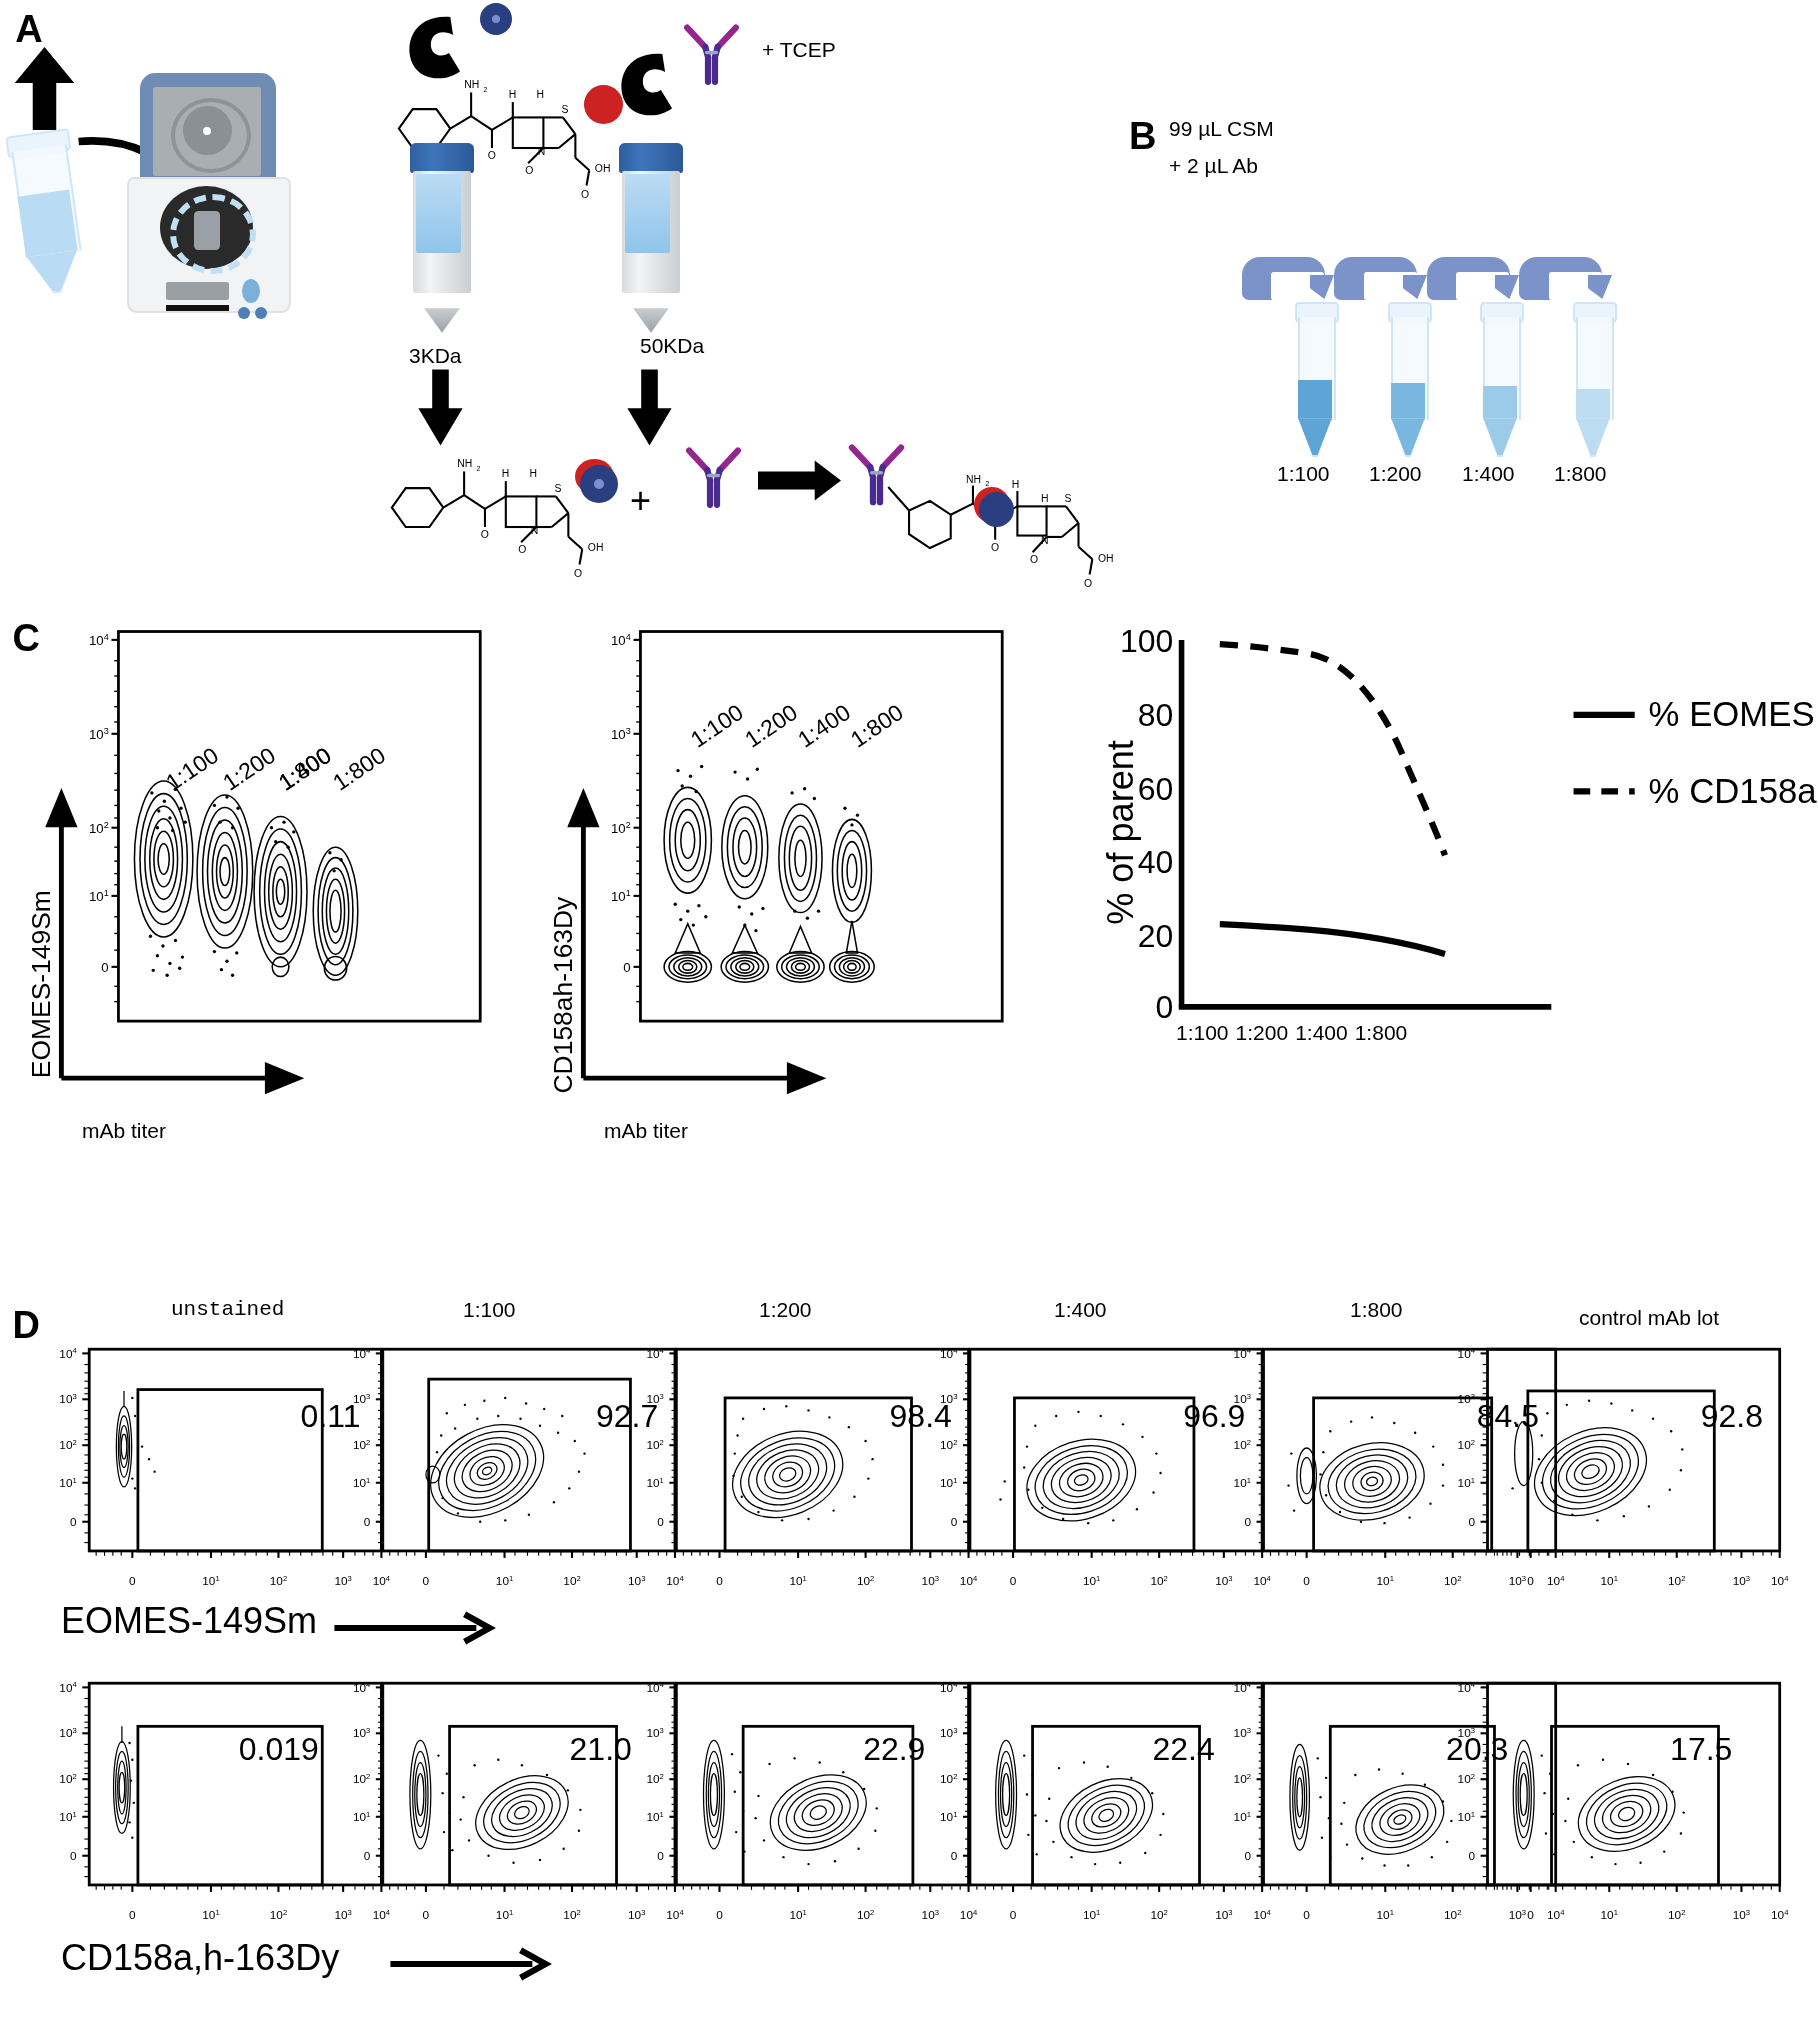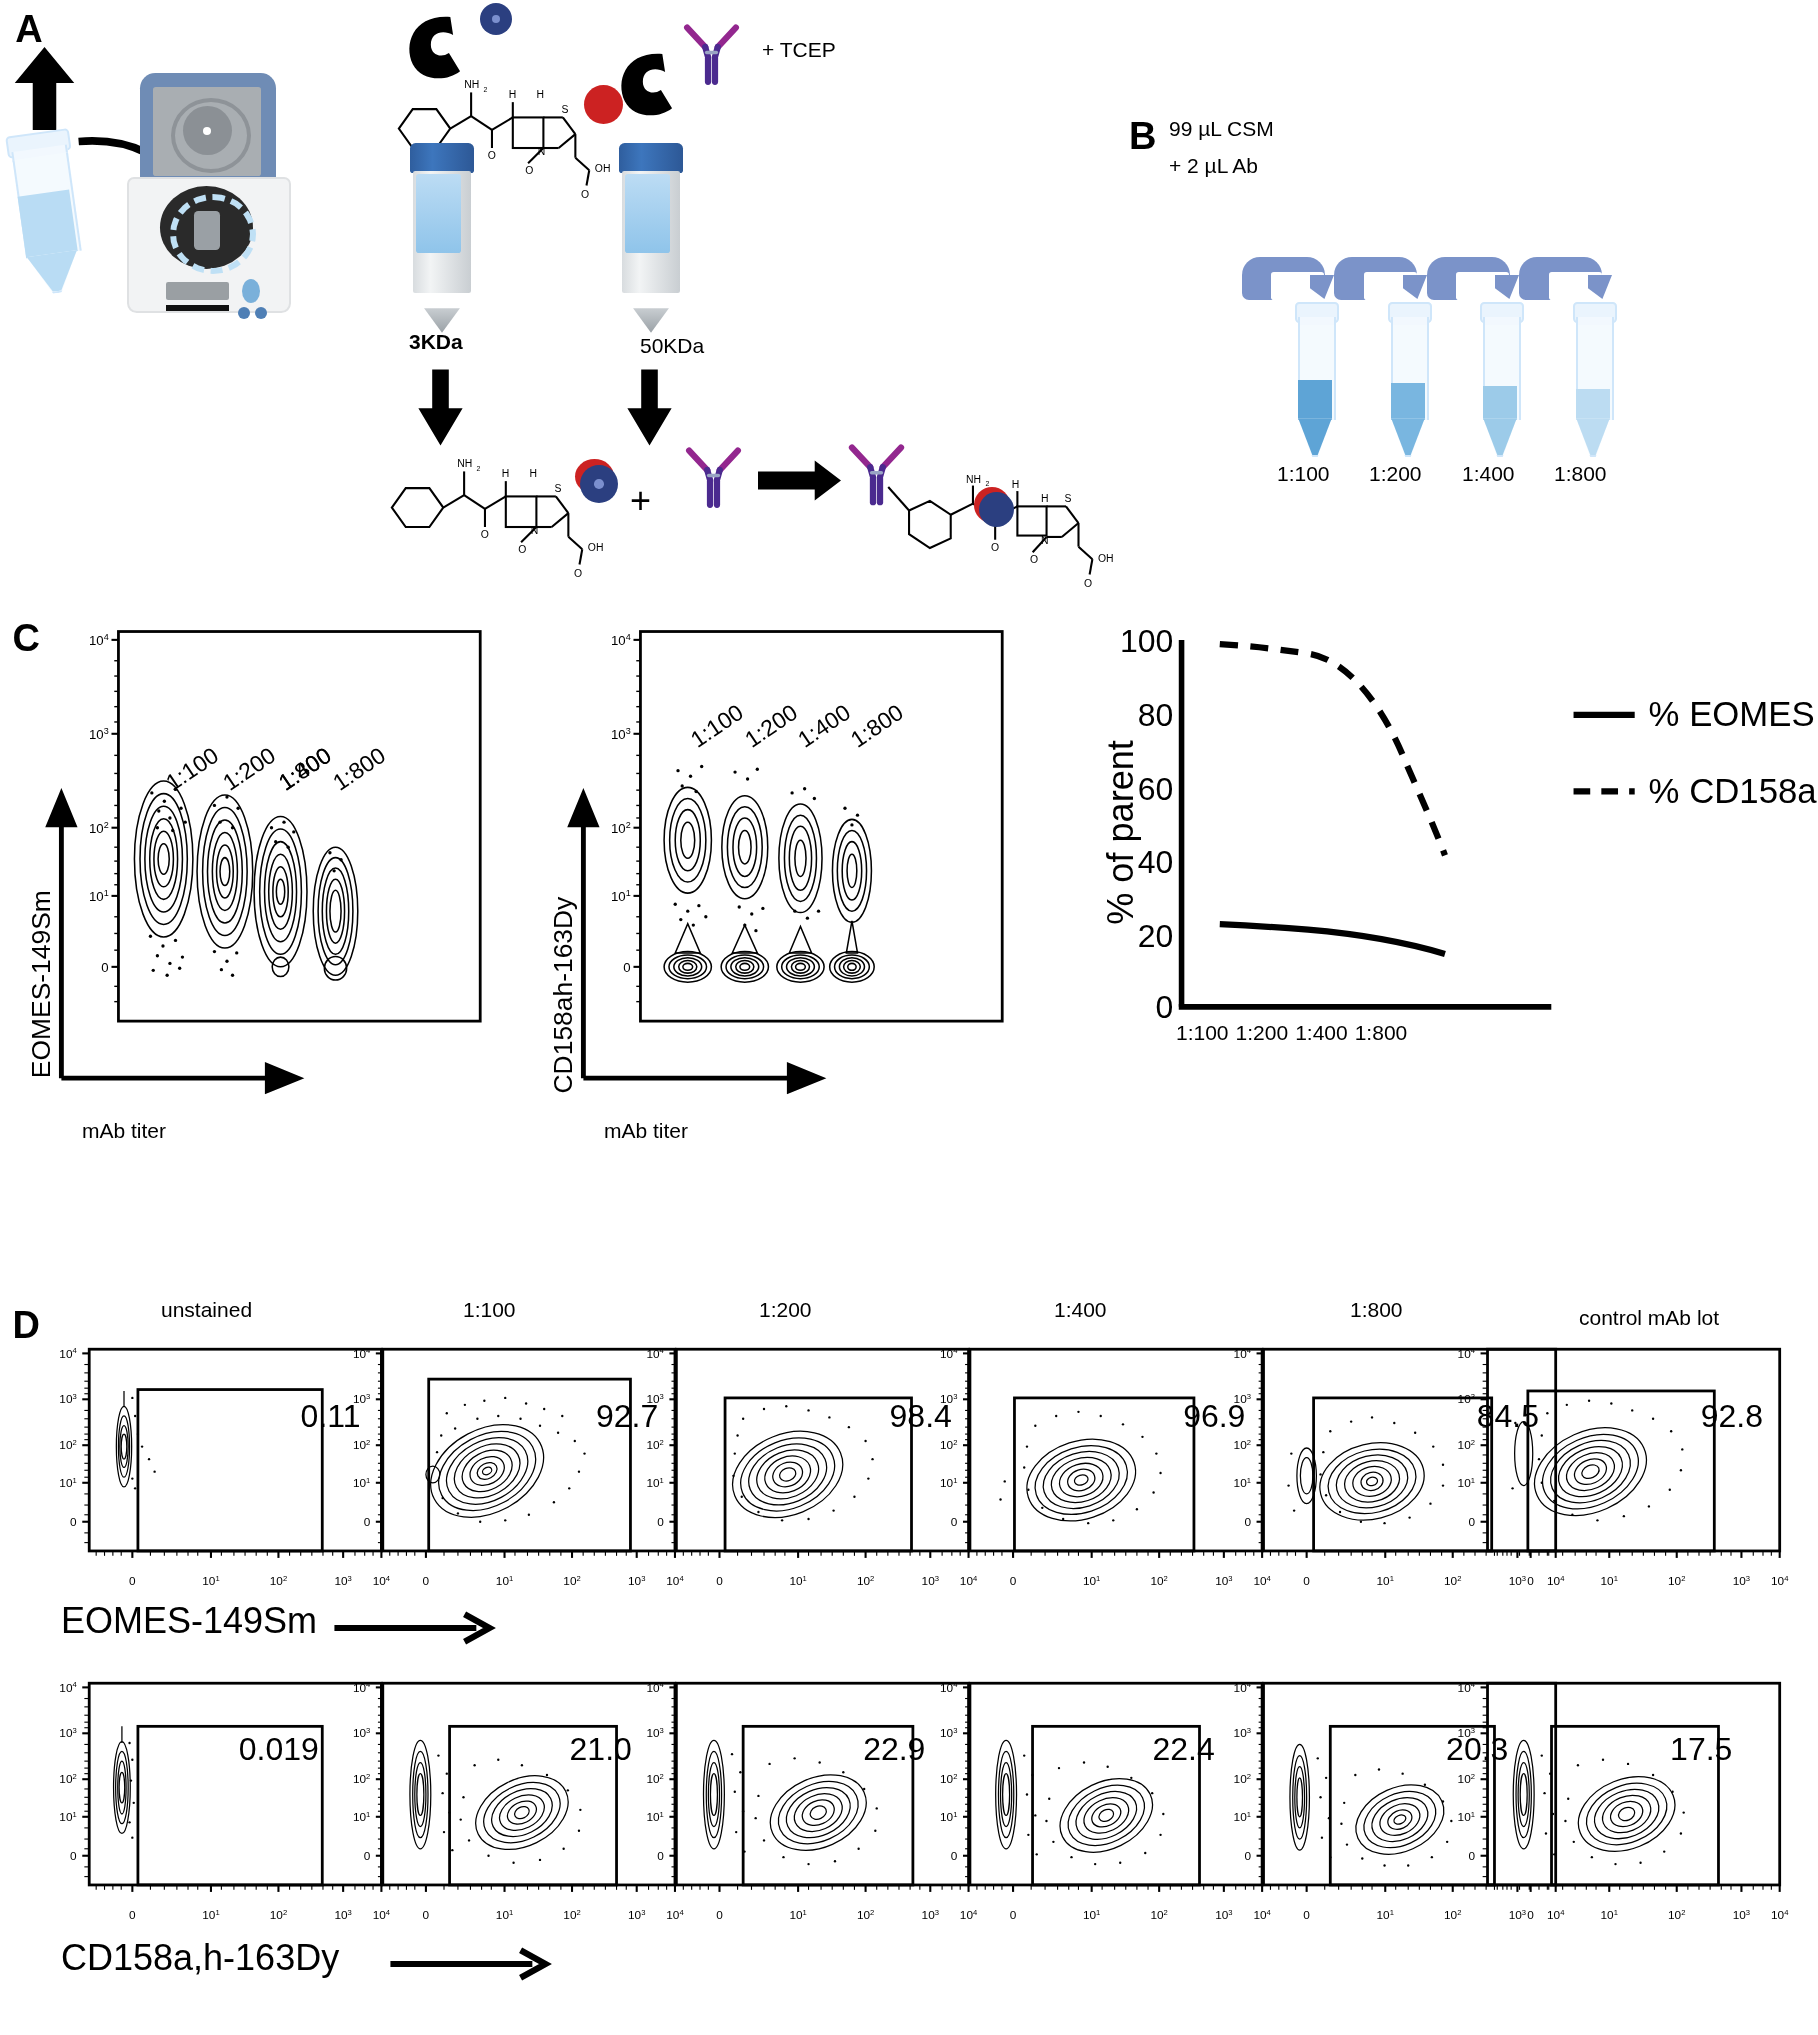--- a/index.html
+++ b/index.html
@@ -143,21 +143,21 @@
 </svg>
 <div class="abs txt-big" style="left:762px;top:38px;">+ TCEP</div>
 
 <div class="tube15 abs" style="left:619px;top:143px;width:64px;height:174px;">
   <div class="cap"></div>
     <div class="body"></div>
     <div class="liq"></div>
     <div class="tip"></div>
 </div>
 
-<div class="abs txt-big" style="left:409px;top:330px;font-weight:bold;">3KDa</div>
+<div class="abs txt-big" style="left:409px;top:344px;">3KDa</div>
 <div class="abs txt-big" style="left:616px;top:334px;margin-left:24px;">50KDa</div>
 
 <svg class="abs" style="left:417px;top:369px;" width="47" height="77" viewBox="0 0 68 110">
   <polygon points="34,110 66,56 46,56 46,0 22,0 22,56 2,56" fill="#000"></polygon>
 </svg>
 <svg class="abs" style="left:626px;top:369px;" width="47" height="77" viewBox="0 0 68 110">
   <polygon points="34,110 66,56 46,56 46,0 22,0 22,56 2,56" fill="#000"></polygon>
 </svg>
 
 <svg class="abs" style="left:379px;top:445px;" width="230" height="139" viewBox="0 0 330 200">
@@ -641,21 +641,21 @@
 <div class="abs" style="left:1176px;top:1021px;display:flex;gap:7px;">
   <span class="txt-big">1:100</span>
   <span class="txt-big">1:200</span>
   <span class="txt-big">1:400</span>
   <span class="txt-big">1:800</span>
 </div>
 
 <div class="abs panel-letter" style="left:12.5px;top:1306px;">D</div>
 
 <div class="abs" style="left:56px;top:1298px;width:1739px;">
-  <div class="abs txt-big" style="left:105px;top:0;">unstained</div>
+  <div class="abs txt-big" style="left:115px;top:0;font-family:Liberation Mono, monospace;">unstained</div>
   <div class="abs txt-big" style="left:407px;top:0;">1:100</div>
   <div class="abs txt-big" style="left:703px;top:0;">1:200</div>
   <div class="abs txt-big" style="left:998px;top:0;">1:400</div>
   <div class="abs txt-big" style="left:1294px;top:0;">1:800</div>
   <div class="abs txt-big" style="left:1523px;top:0;margin-top:8px;">control mAb lot</div>
 </div>
 
 <svg class="abs" style="left:28px;top:1349px;" width="1767" height="230" viewBox="0 0 2540 330">
   <defs>
     <g id="yax">

